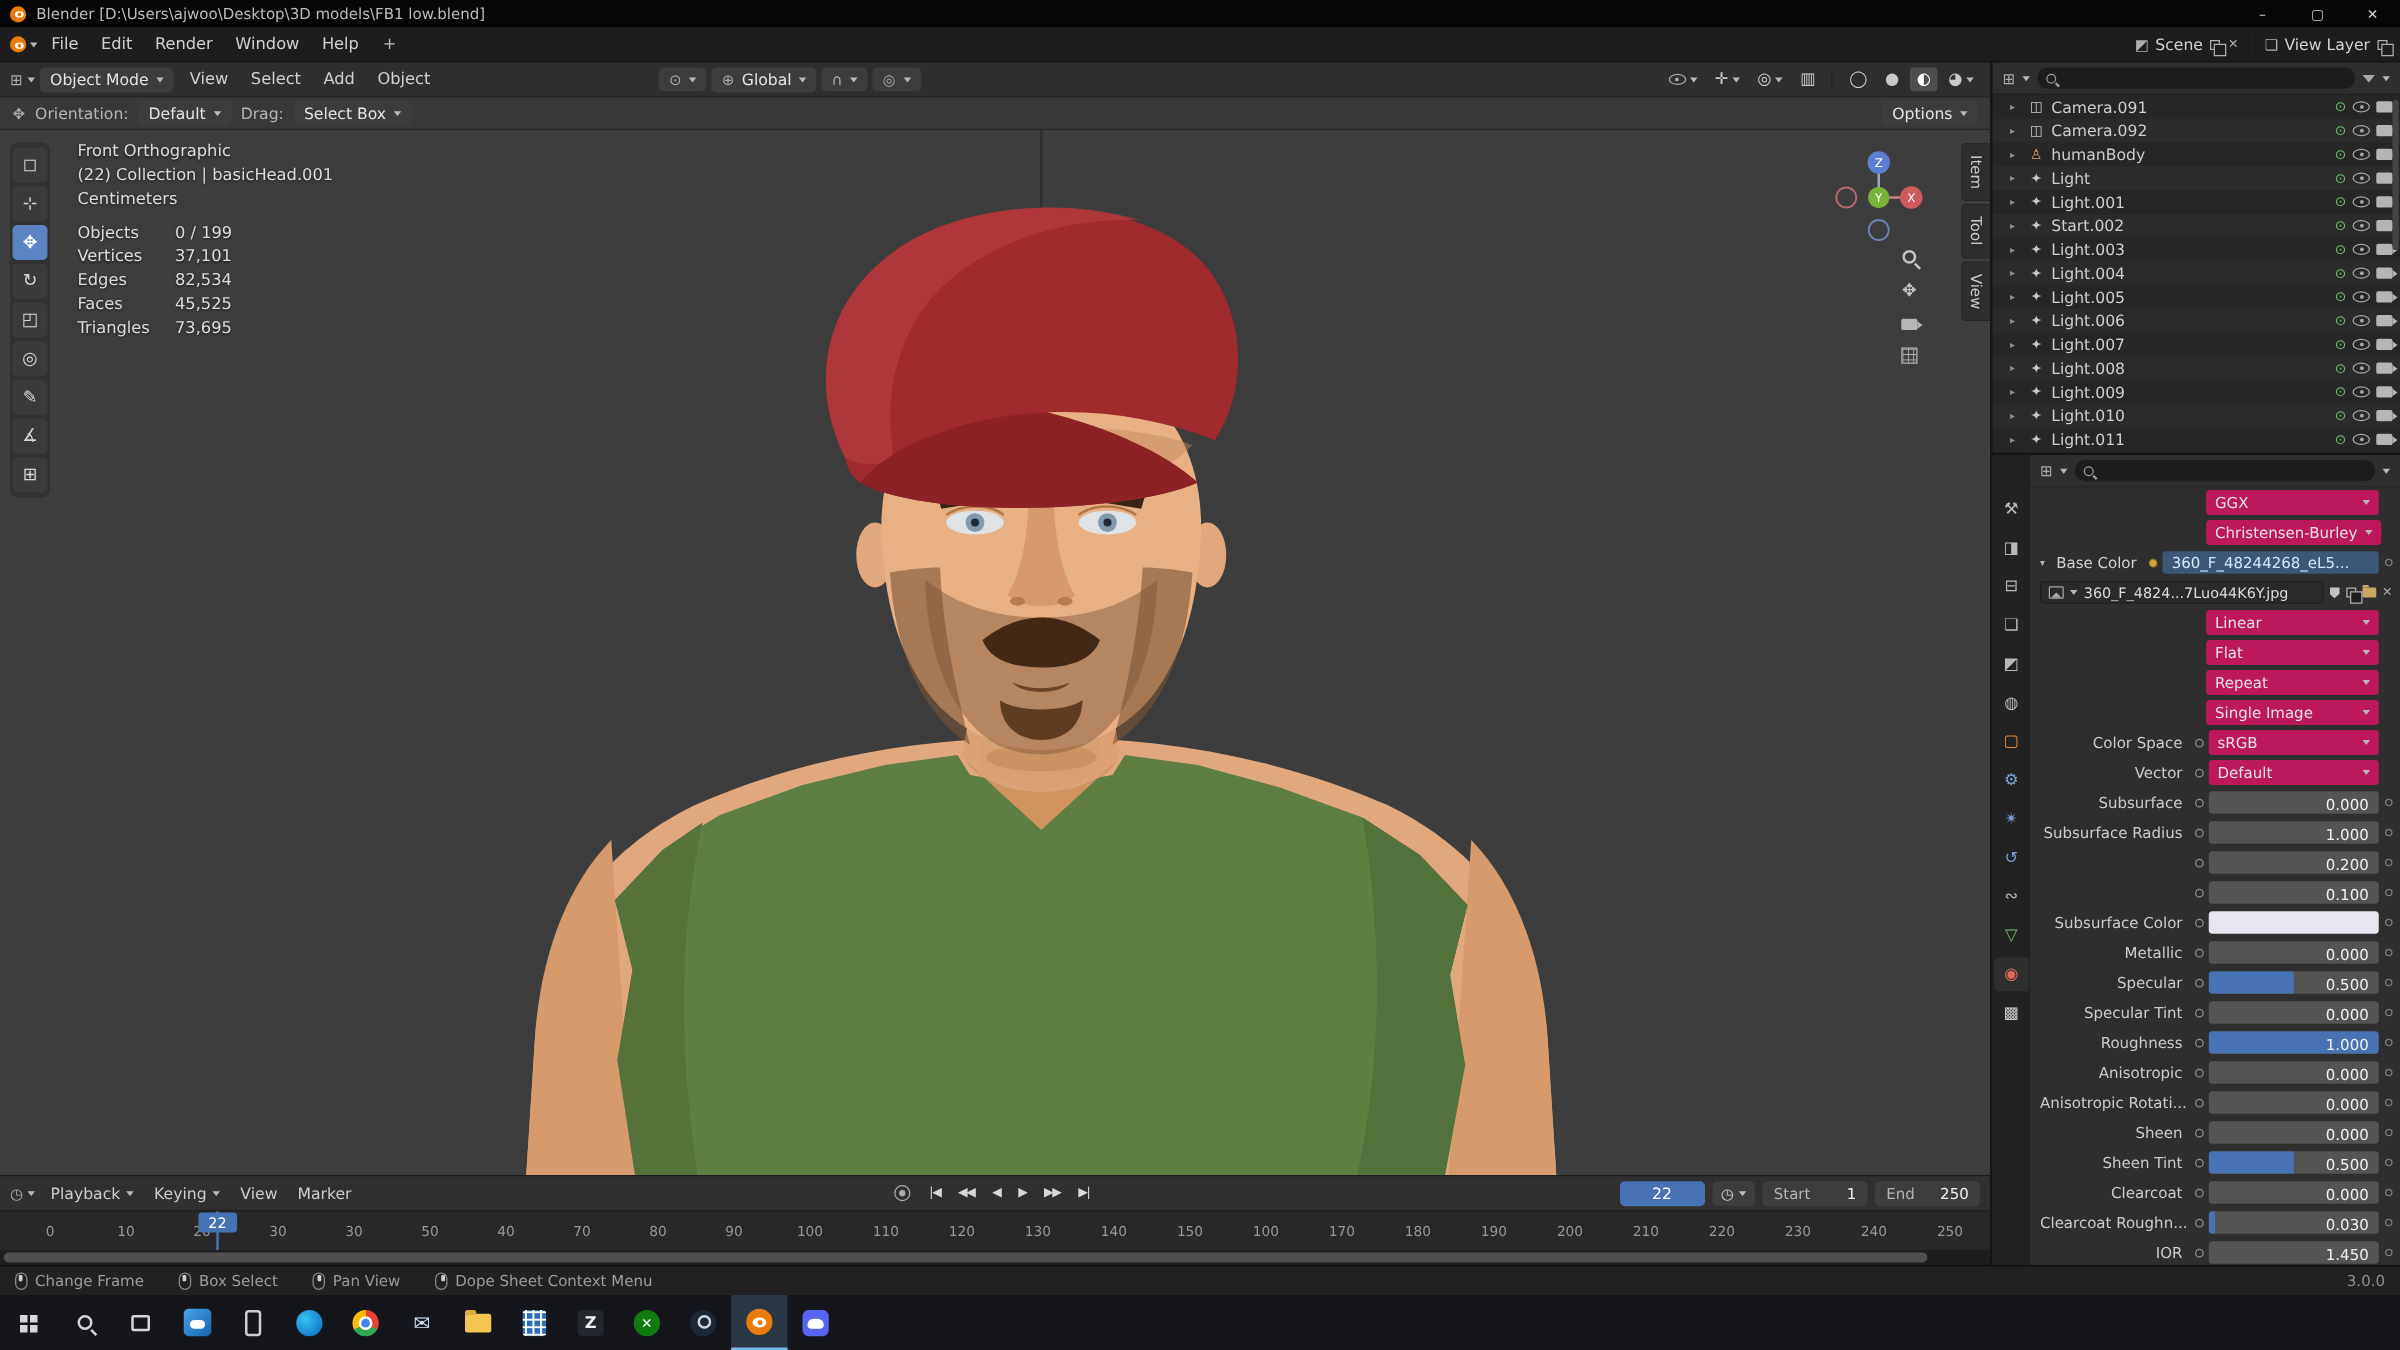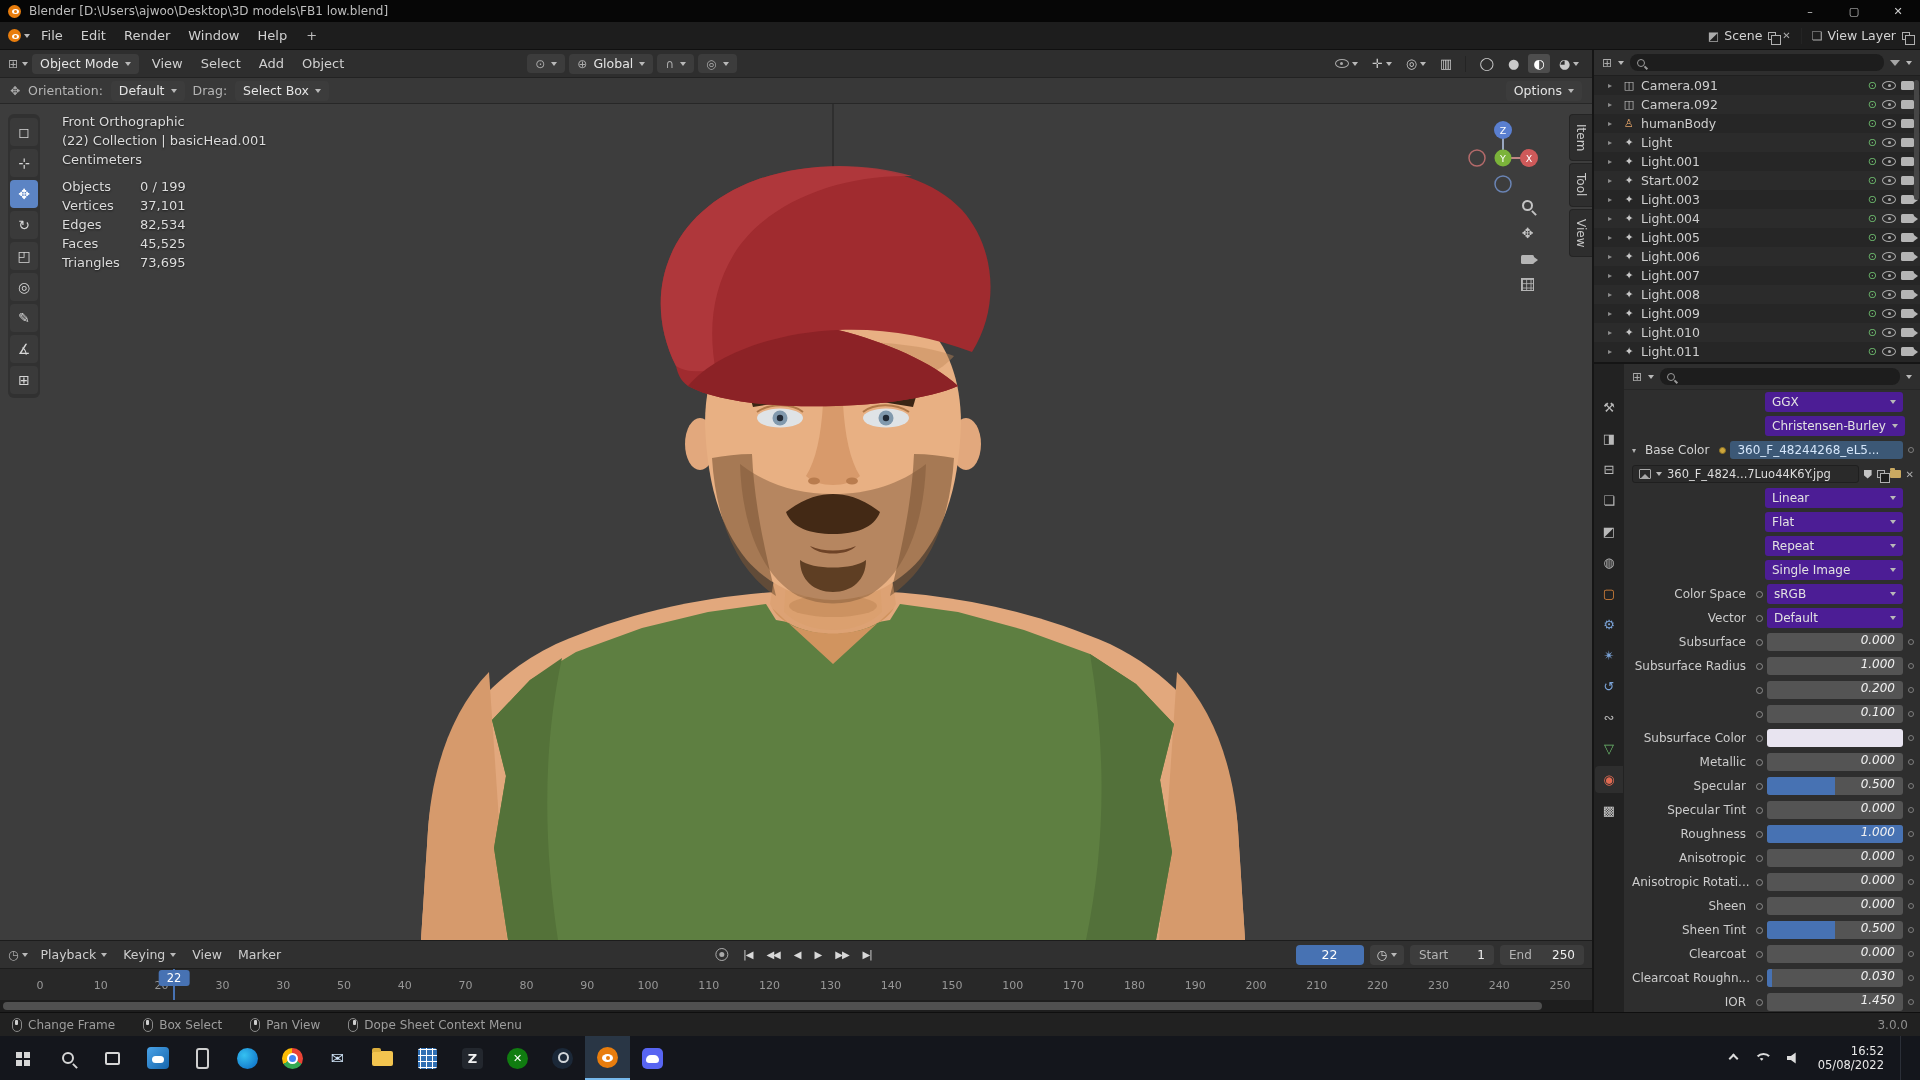--- a/index.html
+++ b/index.html
@@ -109,26 +109,26 @@
 .ptabs{position:absolute;left:0;top:0;width:30px;bottom:0;background:#222;display:flex;flex-direction:column;align-items:center;padding-top:30px;gap:4px;}
 .ptab{width:28px;height:27px;display:flex;align-items:center;justify-content:center;font-size:13px;border-radius:4px 0 0 4px;}
 .ptab[data-state="active"]{background:#2e2e2e;}
 .pbody{position:absolute;left:30px;top:0;right:0;bottom:0;}
 .props-hdr{height:26px;display:flex;align-items:center;gap:6px;padding:0 8px;border-bottom:1px solid #262626;}
 .props-content{position:absolute;left:0;top:26px;right:0;bottom:0;}
 .prow{height:24px;display:flex;align-items:center;padding:0 6px 0 8px;}
 .plabel{width:120px;text-align:right;padding-right:6px;color:#cccccc;font-size:12px;white-space:nowrap;overflow:hidden;flex:none;}
 .pdot{width:7px;height:7px;border:1px solid #8d8d8d;border-radius:50%;margin:0 4px;flex:none;}
 .pdot.yellow{background:#cfa63b;border-color:#8f7425;}
-.pfield{flex:1;height:18px;background:#545454;border-radius:3px;position:relative;overflow:hidden;display:flex;align-items:flex-start;justify-content:flex-end;padding:0 8px;font-size:12px;color:#f1f1f1;font-style:italic;}
+.pfield{flex:1;height:18px;background:#545454;border-radius:3px;position:relative;overflow:hidden;display:flex;align-items:flex-end;justify-content:flex-end;padding:0 8px;font-size:12px;color:#f1f1f1;}
 .pfill{position:absolute;left:0;top:0;bottom:0;background:#4772b3;}
 .pval{position:relative;z-index:1;font-weight:normal;}
 .prow[data-kind="swatch"] .pfield{background:#e8e4f0;}
 .pdot2{width:6px;height:6px;border:1px solid #7d7d7d;border-radius:50%;margin-left:5px;flex:none;}
-.pselect{flex:1;height:20px;background:#4c1d95;border-radius:3px;display:flex;align-items:center;padding:0 7px;font-size:12px;color:#e2e2e2;gap:6px;}
+.pselect{flex:1;height:20px;background:#be185d;border-radius:3px;display:flex;align-items:center;padding:0 7px;font-size:12px;color:#e2e2e2;gap:6px;}
 .pselect .sv{flex:1;white-space:nowrap;overflow:hidden;text-overflow:ellipsis;}
 .prow.indent{padding-left:141px;}
 .bc-exp{width:13px;font-size:8px;color:#b2b2b2;flex:none;}
 .bc-label{color:#d2d2d2;font-size:12px;padding:0 6px 0 0;}
 .bc-field{flex:1;height:18px;background:#3c5876;border-radius:3px;display:flex;align-items:center;padding:0 7px;font-size:12px;color:#d5e6fa;white-space:nowrap;overflow:hidden;}
 .img-field{flex:1;height:18px;background:#2a2a2a;border:1px solid #1f1f1f;border-radius:3px;display:flex;align-items:center;gap:5px;padding:0 6px;font-size:11.5px;color:#dddddd;white-space:nowrap;overflow:hidden;}
 .icon-img{width:12px;height:10px;border:1px solid #a9a9a9;border-radius:1px;position:relative;flex:none;display:inline-block;}
 .icon-img::after{content:"";position:absolute;left:1px;bottom:0;border-left:4px solid transparent;border-right:4px solid transparent;border-bottom:4px solid #a9a9a9;}
 .icon-shield{width:8px;height:9px;background:#c3c3c3;clip-path:polygon(0 0,100% 0,100% 60%,50% 100%,0 60%);display:inline-block;flex:none;}
 .icon-folder{width:11px;height:8px;background:#c9a961;border-radius:1px;position:relative;display:inline-block;flex:none;}
@@ -1116,25 +1116,15 @@
       </div>
     <div class="tb-slot">
         <span class="tb-steam"></span>
       </div>
     <div class="tb-slot active">
         <span class="tb-blender"></span>
       </div>
     <div class="tb-slot">
         <span class="tb-discord"></span>
       </div>
-    <div class="tray">
-      <span class="chev-up"></span>
-      <span class="wifi"></span>
-      <span class="vol"></span>
-      <div class="tb-clock">
-        <div>16:52</div>
-        <div>05/08/2022</div>
-      </div>
-      <span class="tb-note"></span>
-    </div>
   </div>
 
 </div>
 
 </body></html>

